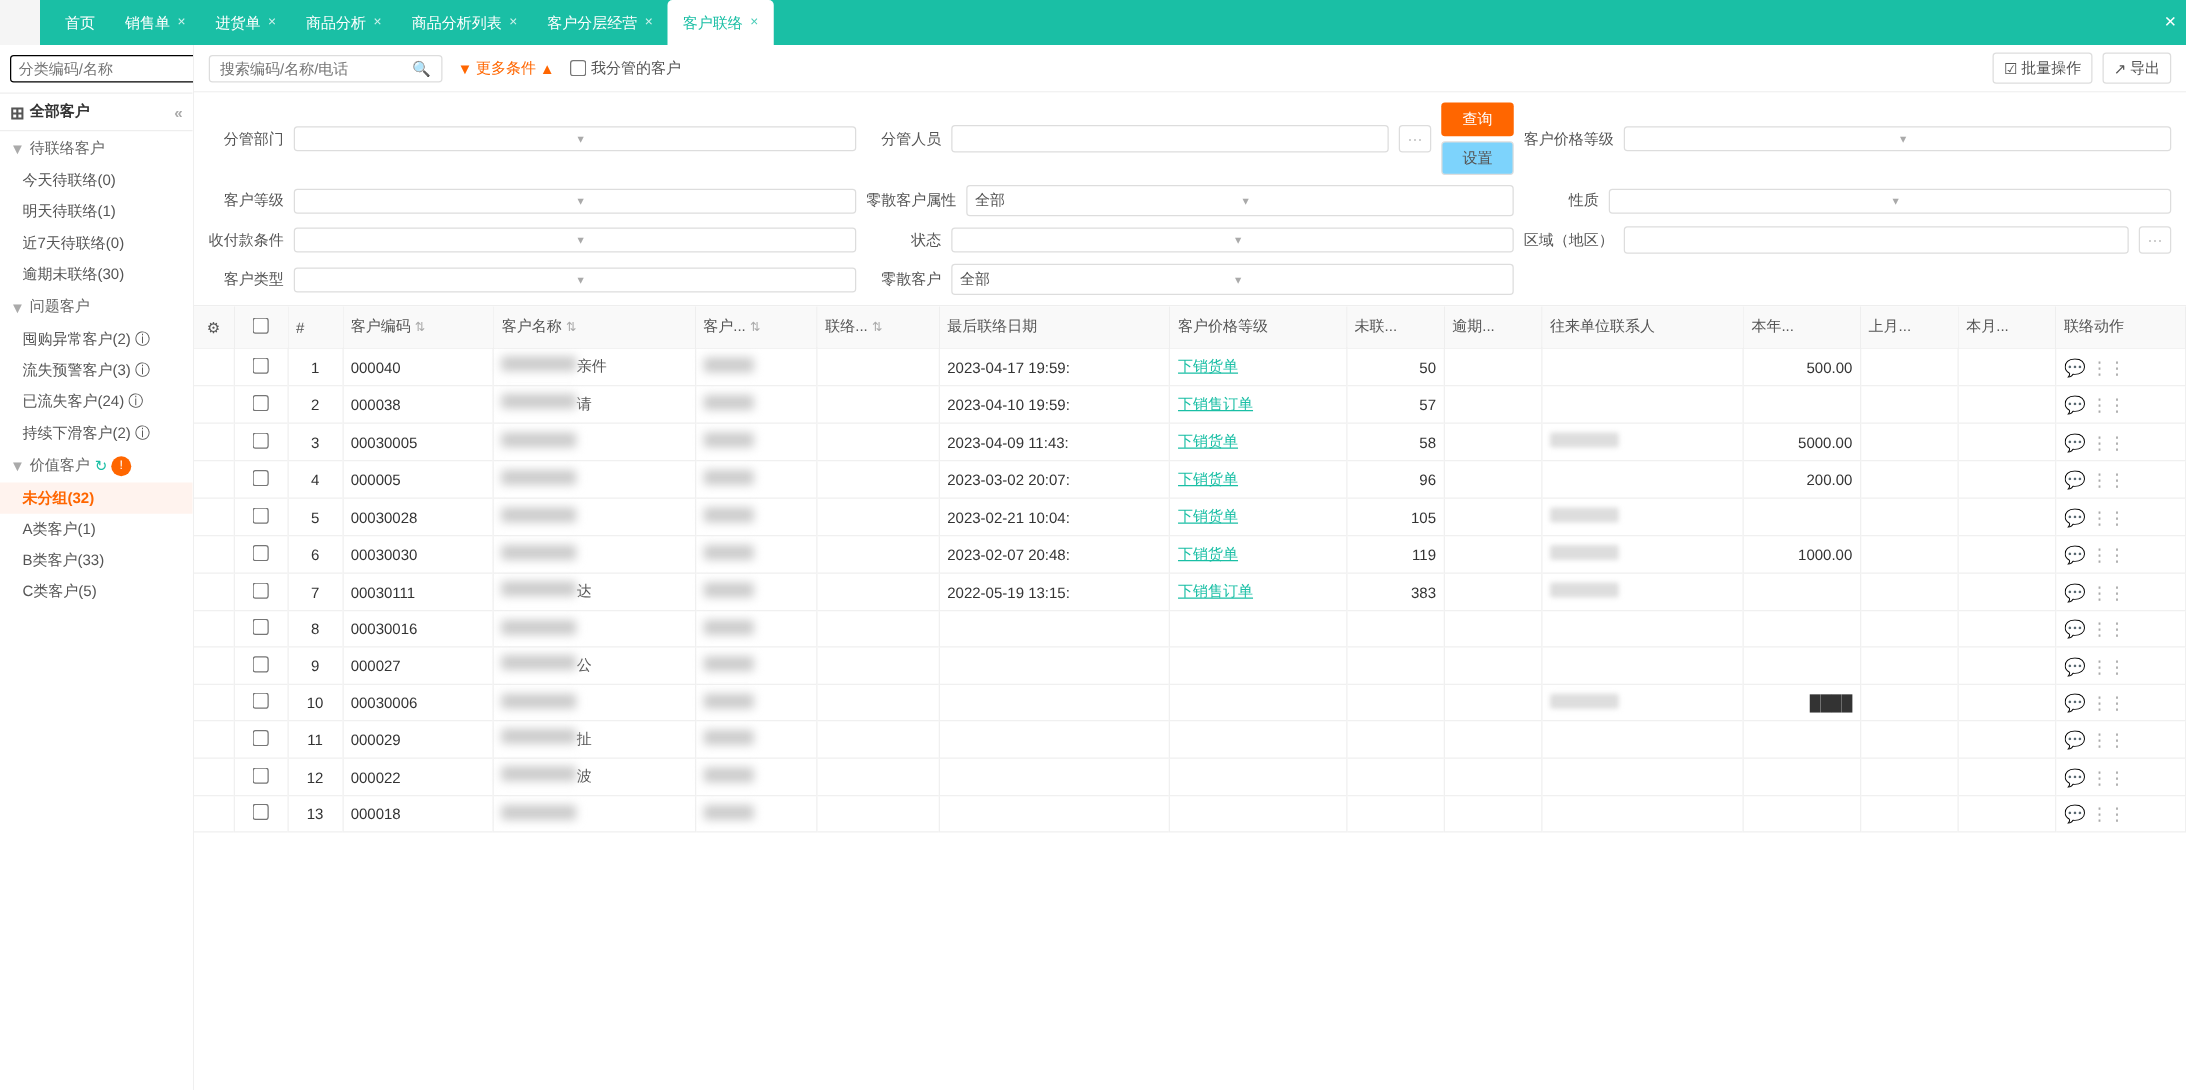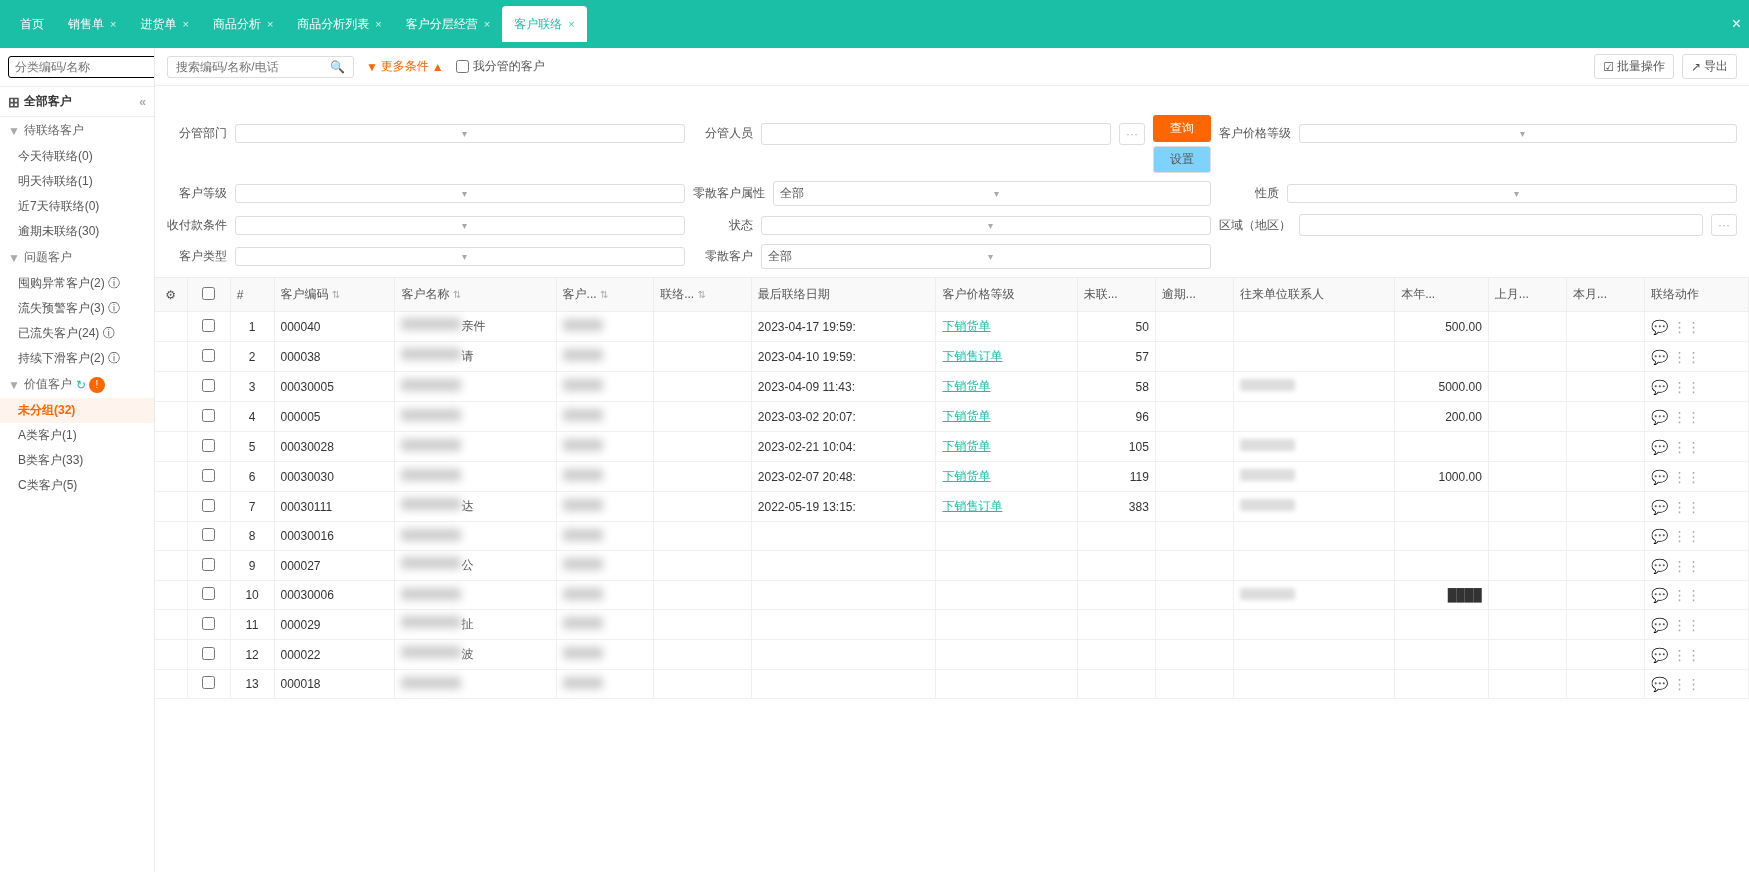--- a/index.html
+++ b/index.html
@@ -1,21 +1,22 @@
 <!DOCTYPE html>
 <html><head>
   <meta charset="utf-8">
   <style>
     * { box-sizing: border-box; margin: 0; padding: 0; font-family: 'Microsoft YaHei', Arial, sans-serif; font-size: 12px; }
     body { background: #f5f5f5; overflow: hidden; }
 
     
     .top-nav {
-      display: flex; align-items: center; background: #1abfa5; height: 48px; padding: 0 8px;
+      display: flex; align-items: center; background: #1abfa5; height: 36px; padding: 0 8px;
       position: relative;
+      margin-left: 32px;
     }
     .top-nav .nav-item {
       display: flex; align-items: center; padding: 0 12px; height: 36px; color: #fff;
       cursor: pointer; font-size: 13px; position: relative; white-space: nowrap;
     }
     .top-nav .nav-item.home { font-size: 13px; }
     .top-nav .nav-item .close-btn { margin-left: 6px; font-size: 11px; opacity: 0.8; }
     .top-nav .nav-item.active { background: #fff; color: #1abfa5; border-radius: 4px 4px 0 0; }
     .top-nav .nav-item.active .close-btn { color: #1abfa5; }
     .top-nav-right { margin-left: auto; color: #fff; font-size: 16px; cursor: pointer; }
@@ -87,21 +88,21 @@
     }
     .filter-select {
       display: flex; align-items: center; border: 1px solid #ddd; border-radius: 3px;
       padding: 3px 6px; background: #fff; cursor: pointer; flex: 1;
     }
     .filter-select span { flex: 1; color: #555; font-size: 12px; }
     .filter-select .chevron { color: #aaa; font-size: 10px; margin-left: 4px; }
     .filter-dots { color: #aaa; cursor: pointer; padding: 3px 6px; border: 1px solid #ddd; border-radius: 3px; }
 
     
-    .filter-actions { display: flex; flex-direction: column; gap: 4px; justify-content: center; margin-top: 21px; }
+    .filter-actions { display: flex; flex-direction: column; gap: 4px; justify-content: center; }
     .btn-query {
       background: #f60; color: #fff; border: none; padding: 5px 16px; border-radius: 3px;
       cursor: pointer; font-size: 12px; white-space: nowrap;
     }
     .btn-reset {
       background: #7dd3fc; color: #555; border: 1px solid #ddd; padding: 4px 16px; border-radius: 3px;
       cursor: pointer; font-size: 12px; white-space: nowrap;
     }
 
     

